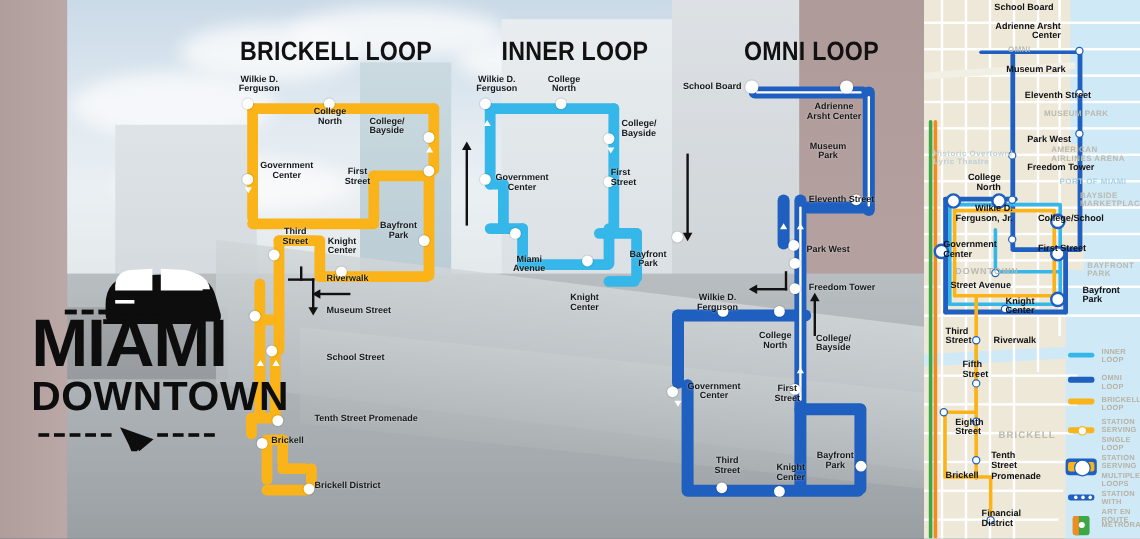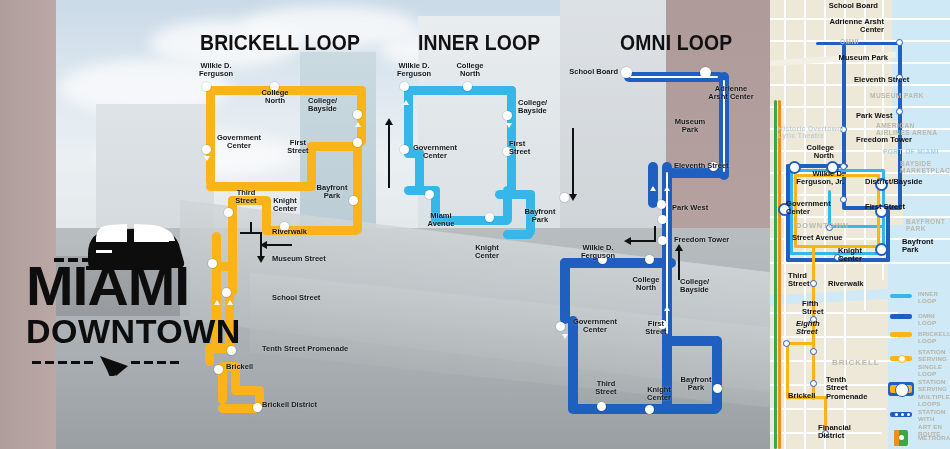--- a/index.html
+++ b/index.html
@@ -272,21 +272,21 @@
     <div class="arw up" style="left:664px;top:306px;"></div>
     <div class="arw dn" style="left:562px;top:334px;"></div>
 
     <div class="blkstem" style="left:630px;top:240px;width:26px;height:2px;"></div>
     <div class="arw blklf" style="left:624px;top:237px;"></div>
     <div class="blkstem" style="left:654px;top:226px;width:2px;height:16px;"></div>
     <div class="blkstem" style="left:678px;top:250px;width:2px;height:30px;"></div>
     <div class="arw blkup" style="left:675px;top:244px;"></div>
 
     <div class="lbl r" style="left:540px;top:68px;width:78px;">School Board</div>
-    <div class="lbl c" style="left:696px;top:85px;width:70px;">Adrienne<br>Arsht Center</div>
+    <div class="lbl c" style="left:660px;top:85px;width:70px;">Adrienne<br>Arsht Center</div>
     <div class="lbl c" style="left:666px;top:118px;width:48px;">Museum<br>Park</div>
     <div class="lbl" style="left:674px;top:162px;">Eleventh Street</div>
     <div class="lbl" style="left:672px;top:204px;">Park West</div>
     <div class="lbl" style="left:674px;top:236px;">Freedom Tower</div>
     <div class="lbl" style="left:680px;top:278px;">College/<br>Bayside</div>
     <div class="lbl c" style="left:566px;top:244px;width:64px;">Wilkie D.<br>Ferguson</div>
     <div class="lbl c" style="left:620px;top:276px;width:52px;">College<br>North</div>
     <div class="lbl c" style="left:562px;top:318px;width:66px;">Government<br>Center</div>
     <div class="lbl c" style="left:638px;top:320px;width:36px;">First<br>Street</div>
     <div class="lbl c" style="left:588px;top:380px;width:36px;">Third<br>Street</div>
@@ -420,31 +420,31 @@
     <div class="mstn" style="left:13px;top:340px;"></div>
     <div class="mstn" style="left:52px;top:430px;"></div>
 
     <div class="mlbl r" style="left:36px;top:2px;width:72px;">School Board</div>
     <div class="mlbl r" style="left:30px;top:18px;width:84px;">Adrienne Arsht<br>Center</div>
     <div class="mlbl r" style="left:40px;top:54px;width:78px;">Museum Park</div>
     <div class="mlbl" style="left:84px;top:76px;">Eleventh Street</div>
     <div class="mlbl" style="left:86px;top:112px;">Park West</div>
     <div class="mlbl" style="left:86px;top:136px;">Freedom Tower</div>
     <div class="mlbl r" style="left:8px;top:144px;width:56px;">College<br>North</div>
-    <div class="mlbl" style="left:95px;top:178px;">District/Bayside</div>
+    <div class="mlbl" style="left:95px;top:178px;">College/School</div>
     <div class="mlbl r" style="left:8px;top:170px;width:66px;">Wilkie D.<br>Ferguson, Jr.</div>
     <div class="mlbl" style="left:16px;top:200px;">Government<br>Center</div>
     <div class="mlbl" style="left:95px;top:203px;">First Street</div>
     <div class="mlbl" style="left:22px;top:234px;">Street Avenue</div>
     <div class="mlbl" style="left:68px;top:247px;">Knight<br>Center</div>
     <div class="mlbl" style="left:132px;top:238px;">Bayfront<br>Park</div>
     <div class="mlbl" style="left:18px;top:272px;">Third<br>Street</div>
     <div class="mlbl" style="left:58px;top:280px;">Riverwalk</div>
     <div class="mlbl" style="left:32px;top:300px;">Fifth<br>Street</div>
-    <div class="mlbl" style="left:26px;top:320px;font-style:italic;">Eighth<br>Street</div>
+    <div class="mlbl" style="left:26px;top:348px;">Eighth<br>Street</div>
     <div class="mlbl" style="left:18px;top:392px;">Brickell</div>
     <div class="mlbl" style="left:56px;top:376px;">Tenth<br>Street<br>Promenade</div>
     <div class="mlbl" style="left:48px;top:424px;">Financial<br>District</div>
 
     <div class="mdist" style="left:70px;top:38px;">OMNI</div>
     <div class="mdist" style="left:100px;top:92px;">MUSEUM PARK</div>
     <div class="mdist" style="left:106px;top:122px;">AMERICAN<br>AIRLINES ARENA</div>
     <div class="mdist blue" style="left:113px;top:148px;">PORT OF MIAMI</div>
     <div class="mdist" style="left:130px;top:160px;">BAYSIDE<br>MARKETPLACE</div>
     <div class="mdist" style="left:136px;top:218px;">BAYFRONT<br>PARK</div>

